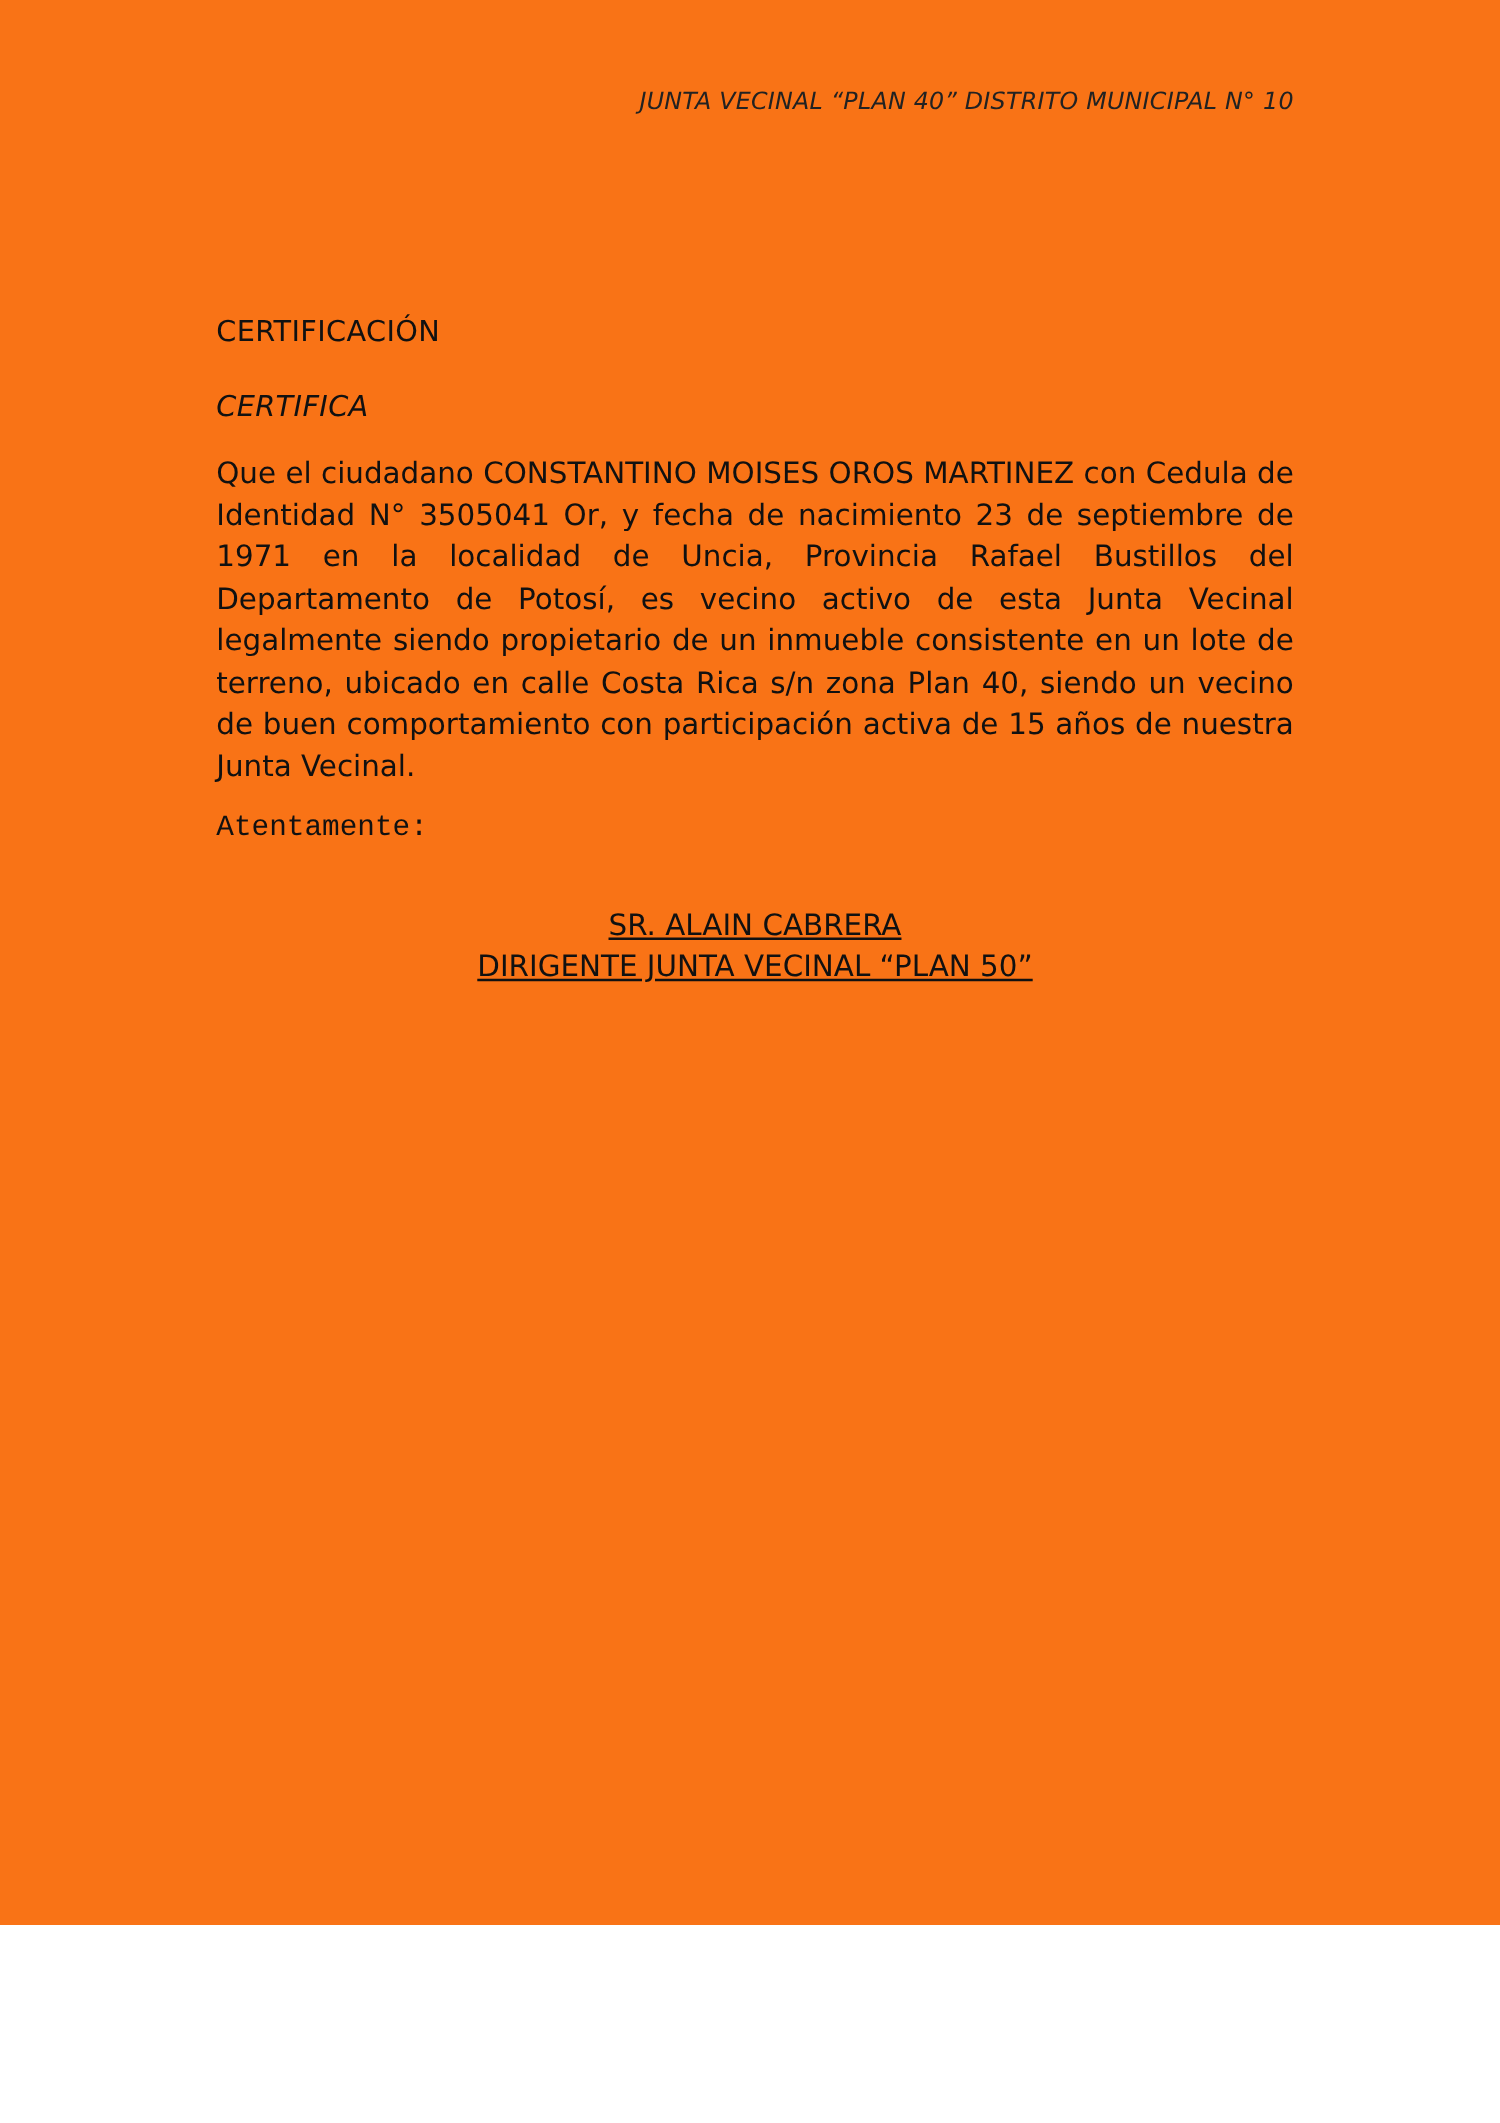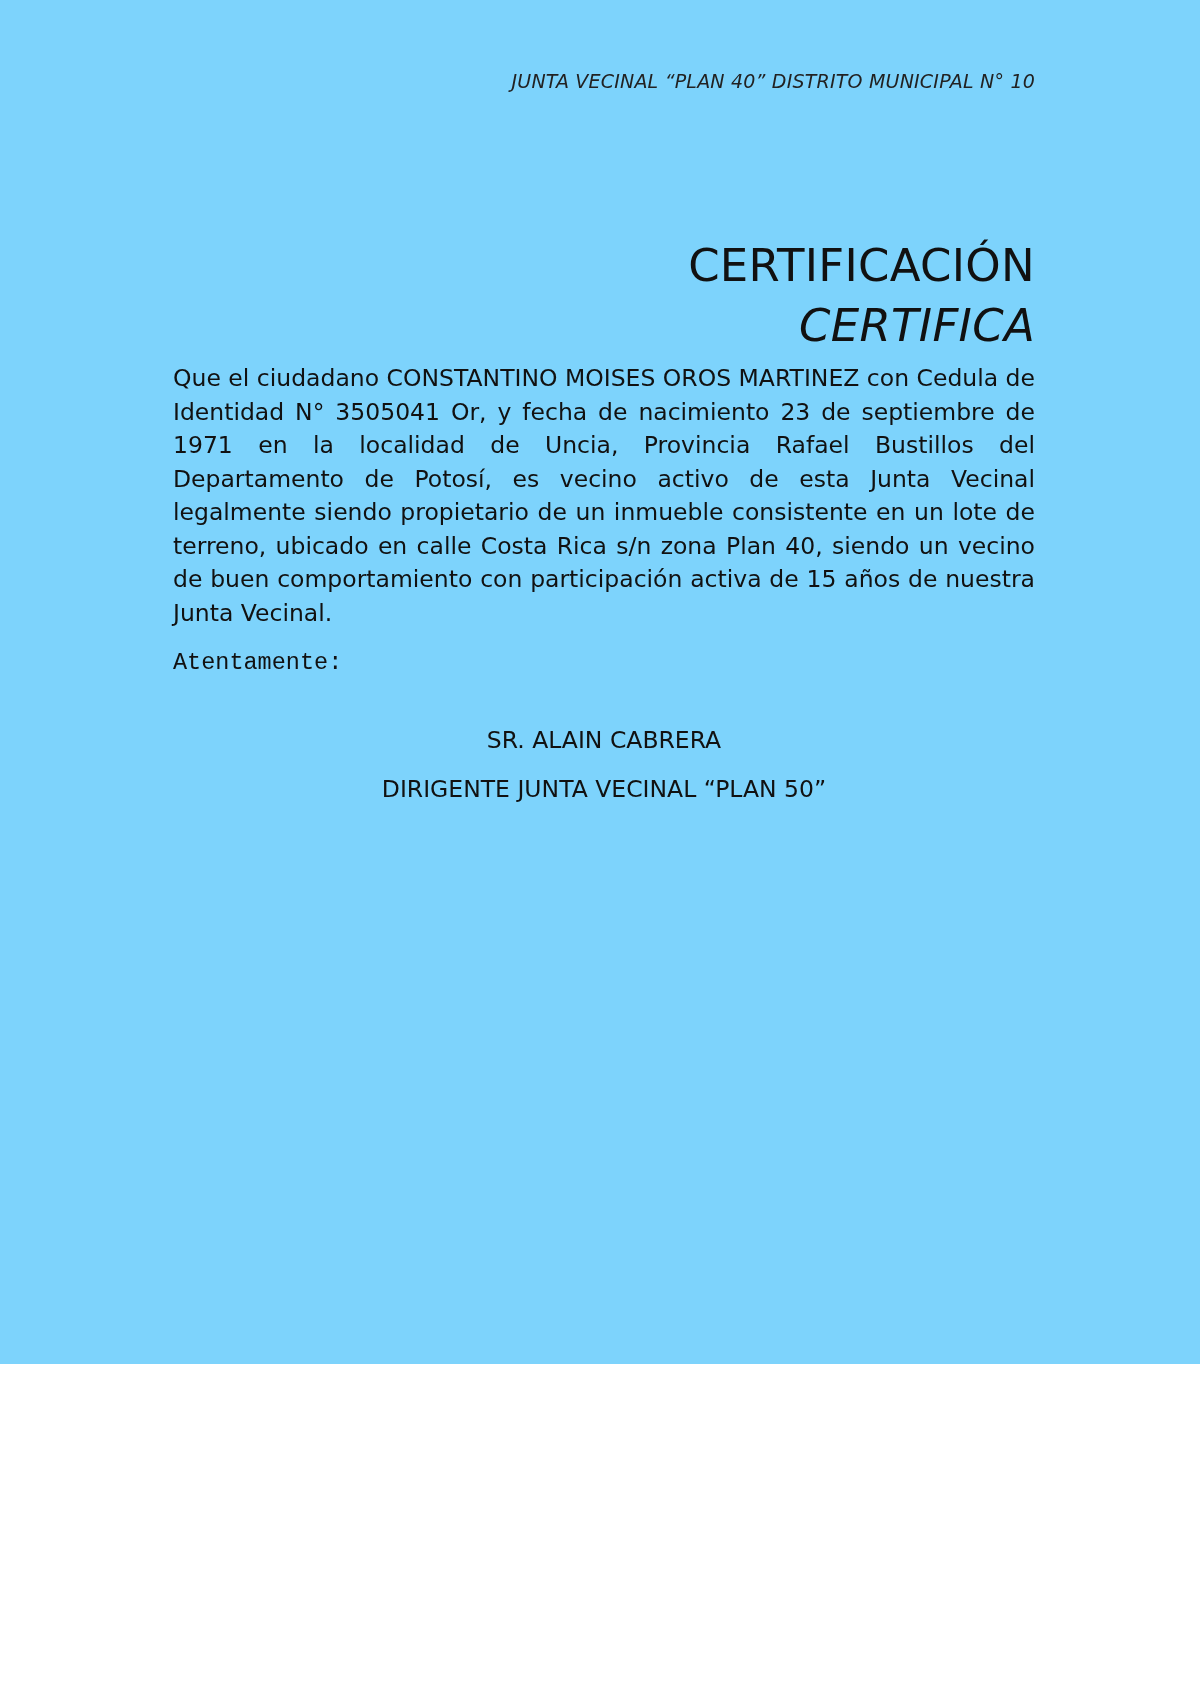--- a/index.html
+++ b/index.html
@@ -1,40 +1,40 @@
 <!DOCTYPE html>
 <html><head>
 <meta charset="utf-8">
 <style>
   html, body { margin: 0; padding: 0; background: #ffffff; }
   body { width: 1200px; height: 1698px; position: relative; overflow: hidden; color: #111; }
-  .page { position: absolute; left: 0; top: 0; width: 1200px; height: 1364px; background: #7dd3fc; }
+  .page { position: absolute; left: 0; top: 0; width: 1200px; height: 1540px; background: #f97316; }
   .header {
     position: absolute; right: 165px; top: 70px;
     font-family: "DejaVu Sans", sans-serif; font-style: italic;
     font-size: 19px; color: #222; letter-spacing: 0.2px;
   }
   .content {
     position: absolute; left: 173px; width: 862px; top: 190px;
     font-family: "DejaVu Sans", sans-serif; font-size: 23.5px; line-height: 33.5px;
   }
   .date { margin: 0; }
   .title {
-    text-align: right; font-size: 45px; line-height: 44px; margin: 54px 0 14px 0;
+    text-align: left; font-size: 23px; line-height: 44px; margin: 54px 0 14px 0;
     font-family: "DejaVu Sans", sans-serif; letter-spacing: 0.3px;
   }
   .title.second { margin: 16px 0 14px 0; font-style: italic; }
   .para { margin: 0; text-align: justify; }
   .para + .para { margin-top: 16px; }
   .para.last { margin-top: 16px; }
   .closing { margin: 16px 0 0 0; font-family: Liberation Mono, monospace; }
   .signature {
     margin-top: 44px; text-align: center; line-height: 33px;
   }
-  .signature div { margin: 16px; }
+  .signature div { margin: 0; text-decoration: underline; }
 </style>
 </head>
 <body>
 
 <div class="page">
   <div class="header">JUNTA VECINAL “PLAN 40” DISTRITO MUNICIPAL N° 10</div>
 
   <div class="content">
 
     <div class="title">CERTIFICACIÓN</div>

